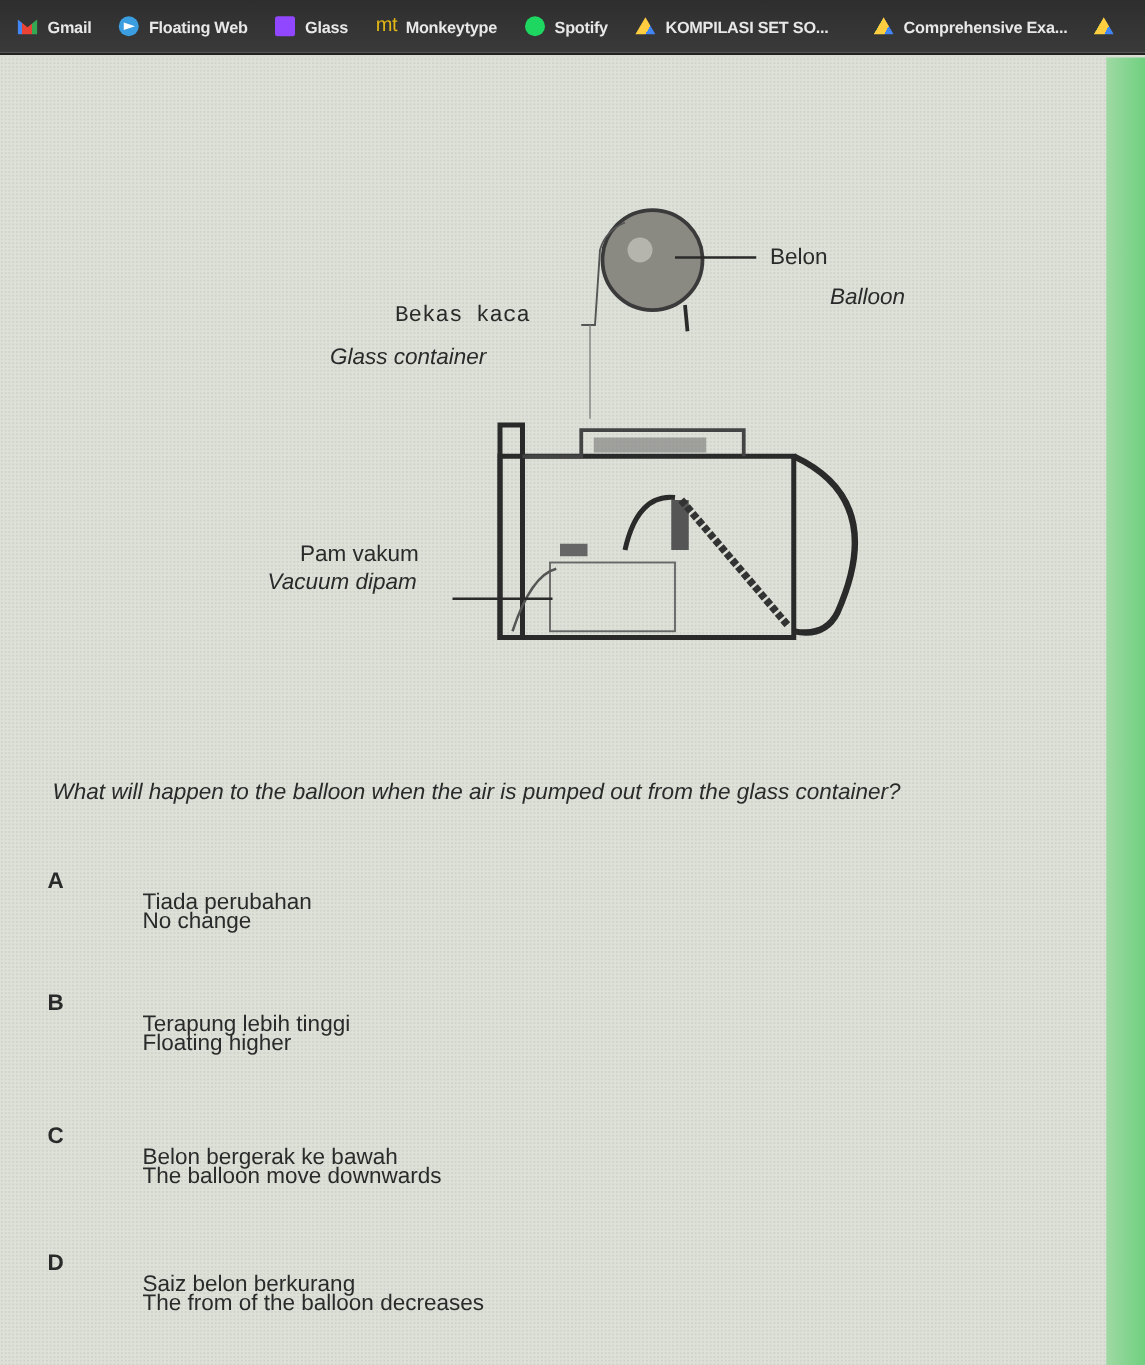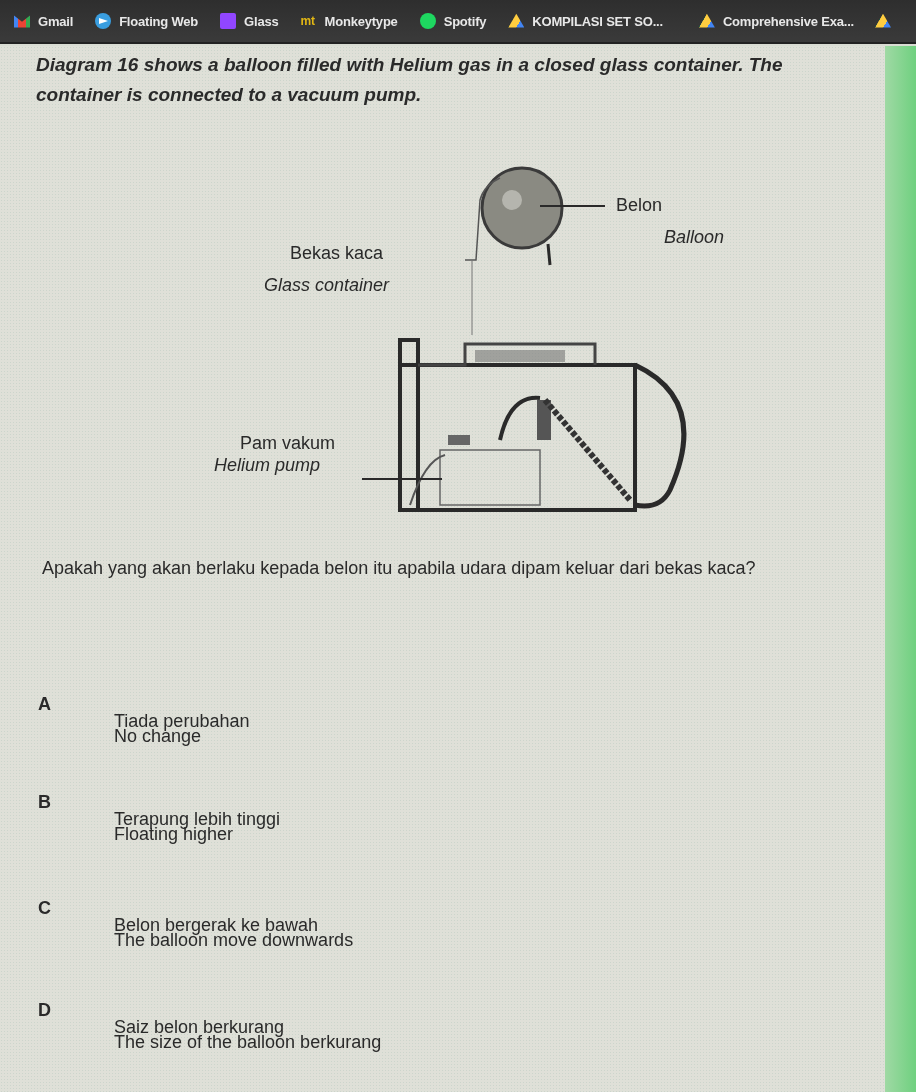--- a/index.html
+++ b/index.html
@@ -19,21 +19,21 @@
     .bm {
       display: flex; align-items: center; color: #e8e8e8;
       font-size: 13px; font-weight: bold; margin-right: 22px; white-space: nowrap;
       letter-spacing: -0.2px;
     }
     .bm .ic { width: 16px; height: 16px; margin-right: 8px; display: inline-block; position: relative; flex-shrink: 0; }
     .ic-gmail { background: linear-gradient(90deg, #4285f4 0 25%, #ea4335 25% 75%, #34a853 75%); clip-path: polygon(0 15%, 50% 55%, 100% 15%, 100% 90%, 0 90%); }
     .ic-telegram { border-radius: 50%; background: #3a9ee0; }
     .ic-telegram::after { content: ""; position: absolute; left: 4px; top: 5px; border-left: 9px solid #fff; border-top: 3px solid transparent; border-bottom: 3px solid transparent; }
     .ic-twitch { background: #9146ff; border-radius: 2px; }
-    .ic-monkey { color: #e2b714; font-size: 12px; font-weight: bold; line-height: 16px; width: 16px; }
+    .ic-monkey { color: #e2b714; font-size: 16px; font-weight: normal; line-height: 16px; width: 16px; }
     .ic-spotify { border-radius: 50%; background: #1ed760; }
     .ic-drive { clip-path: polygon(50% 5%, 100% 90%, 0 90%); background: linear-gradient(120deg, #0f9d58 0 33%, #ffcd40 33% 66%, #4285f4 66%); }
     .content {
       position: absolute; left: 0; top: 46px; width: 885px; height: 1046px;
       background: #dfe0d8;
       background-image: radial-gradient(rgba(120,160,150,0.18) 1px, transparent 1px);
       background-size: 3px 3px;
     }
     .green-edge {
       position: absolute; left: 885px; top: 46px; width: 31px; height: 1046px;
@@ -81,21 +81,20 @@
   <div class="bm" style="margin-left:14px;margin-right:21px;">
       <span class="ic ic-drive"></span>
       <span>Comprehensive Exa...</span>
     </div>
   <div class="bm">
       <span class="ic ic-drive"></span>
     </div>
 </div>
 
 <div class="content">
-  <div class="txt intro" style="top:4px;">Diagram 16 shows a balloon filled with Helium gas in a closed glass container. The container is connected to a vacuum pump.</div>
 
   <div class="diagram" style="top:114px;">
     <svg width="520" height="370" viewBox="0 0 520 370">
 
       <circle cx="322" cy="48" r="40" fill="#8a8a82" stroke="#3a3a3a" stroke-width="3"></circle>
       <circle cx="312" cy="40" r="10" fill="#c8c8c0" opacity="0.7"></circle>
       <line x1="348" y1="84" x2="350" y2="105" stroke="#2a2a2a" stroke-width="3"></line>
       <line x1="340" y1="46" x2="405" y2="46" stroke="#2a2a2a" stroke-width="2"></line>
 
       <path d="M 265 100 L 276 100 L 280 40 Q 284 25 300 18" stroke="#555" stroke-width="1.5" fill="none"></path>
@@ -112,43 +111,43 @@
       <rect x="337" y="240" width="14" height="40" fill="#555"></rect>
       <line x1="345" y1="240" x2="430" y2="340" stroke="#333" stroke-width="6" stroke-dasharray="5 2"></line>
       <rect x="248" y="275" width="22" height="10" fill="#666"></rect>
       <rect x="240" y="290" width="100" height="55" fill="none" stroke="#666" stroke-width="1.5"></rect>
       <path d="M 210 345 Q 225 300 245 295" stroke="#555" stroke-width="2" fill="none"></path>
 
       <line x1="162" y1="319" x2="242" y2="319" stroke="#2a2a2a" stroke-width="2"></line>
     </svg>
     <div class="lbl" style="left:416px;top:34px;">Belon</div>
     <div class="lbl it" style="left:416px;top:66px;margin-left:48px;">Balloon</div>
-    <div class="lbl" style="left:90px;top:82px;">Bekas kaca</div>
+    <div class="lbl" style="left:116px;top:82px;font-family:Liberation Mono, monospace;">Bekas kaca</div>
     <div class="lbl it" style="left:64px;top:114px;">Glass container</div>
     <div class="lbl" style="left:40px;top:272px;">Pam vakum</div>
-    <div class="lbl it" style="left:14px;top:294px;">Helium pump</div>
+    <div class="lbl it" style="left:14px;top:294px;">Vacuum dipam</div>
   </div>
 
-  <div class="txt question" style="top:506px;">Apakah yang akan berlaku kepada belon itu apabila udara dipam keluar dari bekas kaca?</div>
+  <div class="txt" style="left:42px;top:572px;font-size:18px;font-style:italic;width:840px;">What will happen to the balloon when the air is pumped out from the glass container?</div>
 
   <div class="option" style="top:648px;">
     <span class="opt-letter">A</span>
     <span class="opt-ms">Tiada perubahan</span>
     <span class="opt-en">No change</span>
   </div>
   <div class="option" style="top:746px;">
     <span class="opt-letter">B</span>
     <span class="opt-ms">Terapung lebih tinggi</span>
     <span class="opt-en">Floating higher</span>
   </div>
   <div class="option" style="top:852px;">
     <span class="opt-letter">C</span>
     <span class="opt-ms">Belon bergerak ke bawah</span>
     <span class="opt-en">The balloon move downwards</span>
   </div>
   <div class="option" style="top:954px;">
     <span class="opt-letter">D</span>
     <span class="opt-ms">Saiz belon berkurang</span>
-    <span class="opt-en">The size of the balloon berkurang</span>
+    <span class="opt-en">The from of the balloon decreases</span>
   </div>
 </div>
 
 <div class="green-edge"></div>
 
 </body></html>

